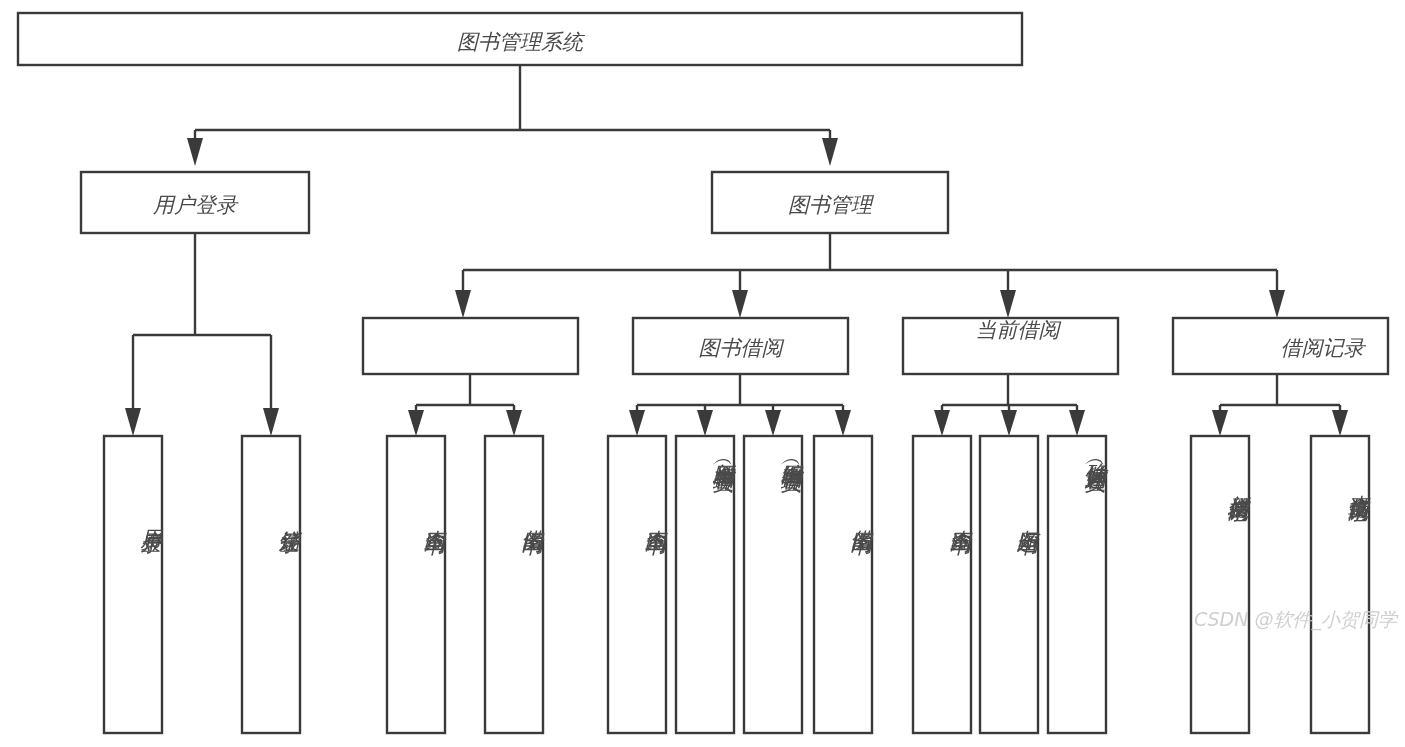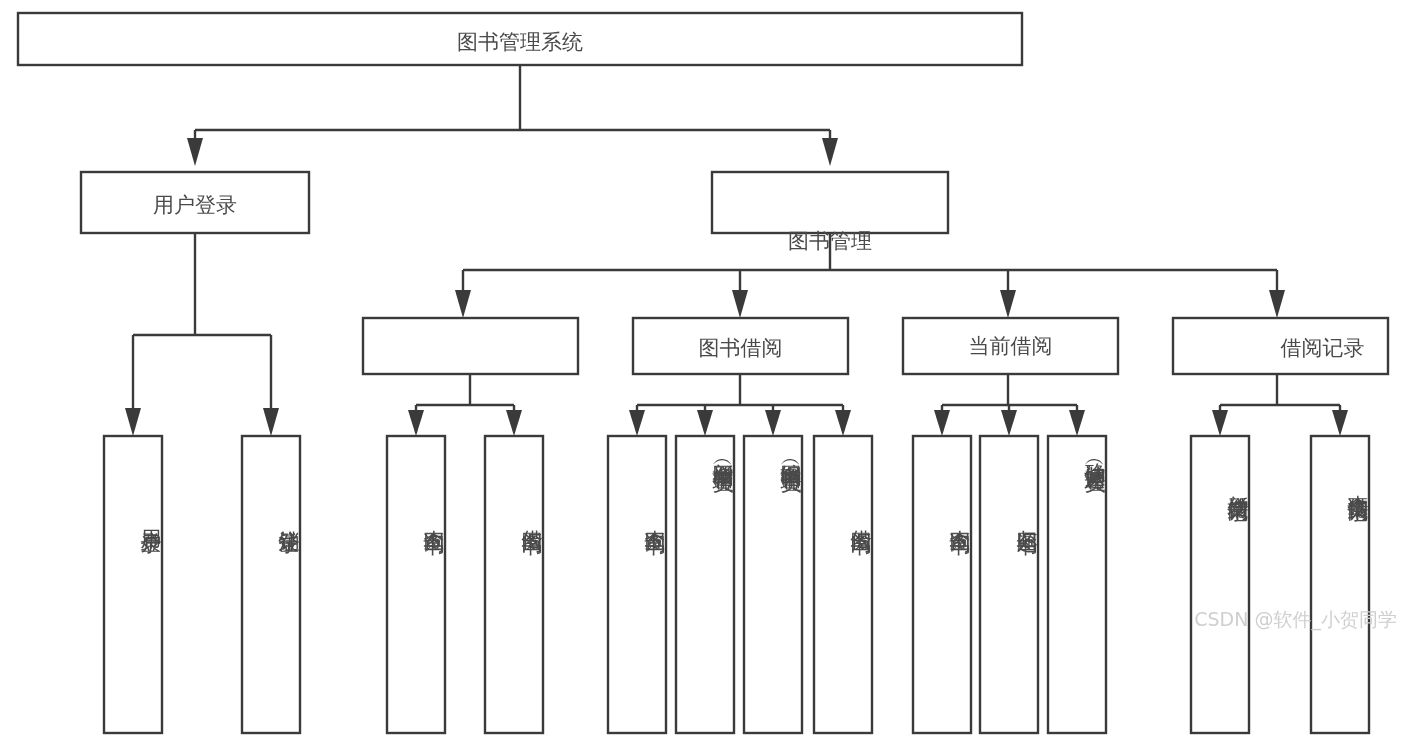--- a/index.html
+++ b/index.html
@@ -12,20 +12,21 @@
     width: 1405px;
     height: 747px;
     font-family: "DejaVu Sans", "Liberation Sans", sans-serif;
     overflow: hidden;
   }
   #diagram-root {
     position: relative;
     width: 1405px;
     height: 637px;
     background: #ffffff;
+    font-style: italic;
   }
   svg#diagram-svg {
     position: absolute;
     top: 0;
     left: 0;
     width: 1405px;
     height: 747px;
   }
   .node-box {
     fill: #ffffff;
@@ -181,24 +182,24 @@
     <rect class="node-box" x="1048" y="436" width="58" height="297"></rect>
 
     <rect class="node-box" x="1191" y="436" width="58" height="297"></rect>
     <rect class="node-box" x="1311" y="436" width="58" height="297"></rect>
 
   </svg>
 
   <div class="h-label" style="left:18px; top:28px; width:1004px;">图书管理系统</div>
 
   <div class="h-label" style="left:81px; top:191px; width:228px;">用户登录</div>
-  <div class="h-label" style="left:712px; top:191px; width:236px;margin-top:36px;">图书管理</div>
+  <div class="h-label" style="left:712px; top:191px; width:236px;">图书管理</div>
 
   <div class="h-label" style="left:633px; top:334px; width:215px;">图书借阅</div>
-  <div class="h-label" style="left:903px; top:332px; width:215px;">当前借阅</div>
+  <div class="h-label" style="left:903px; top:316px; width:215px;padding-left:7px;">当前借阅</div>
   <div class="h-label" style="left:1215px; top:334px; width:215px;">借阅记录</div>
 
   <div class="v-label" style="left:104px; top:513px; width:58px; height:200px;">用户登录</div>
   <div class="v-label" style="left:242px; top:513px; width:58px; height:200px;">注销登录</div>
 
   <div class="v-label" style="left:387px; top:513px; width:58px; height:200px;">查询图书</div>
   <div class="v-label" style="left:485px; top:513px; width:58px; height:200px;">借阅图书</div>
 
   <div class="v-label" style="left:608px; top:513px; width:58px; height:210px;">查询图书</div>
   <div class="v-label" style="left:676px; top:446px; width:58px; height:285px;">新增图书（管理员）</div>

